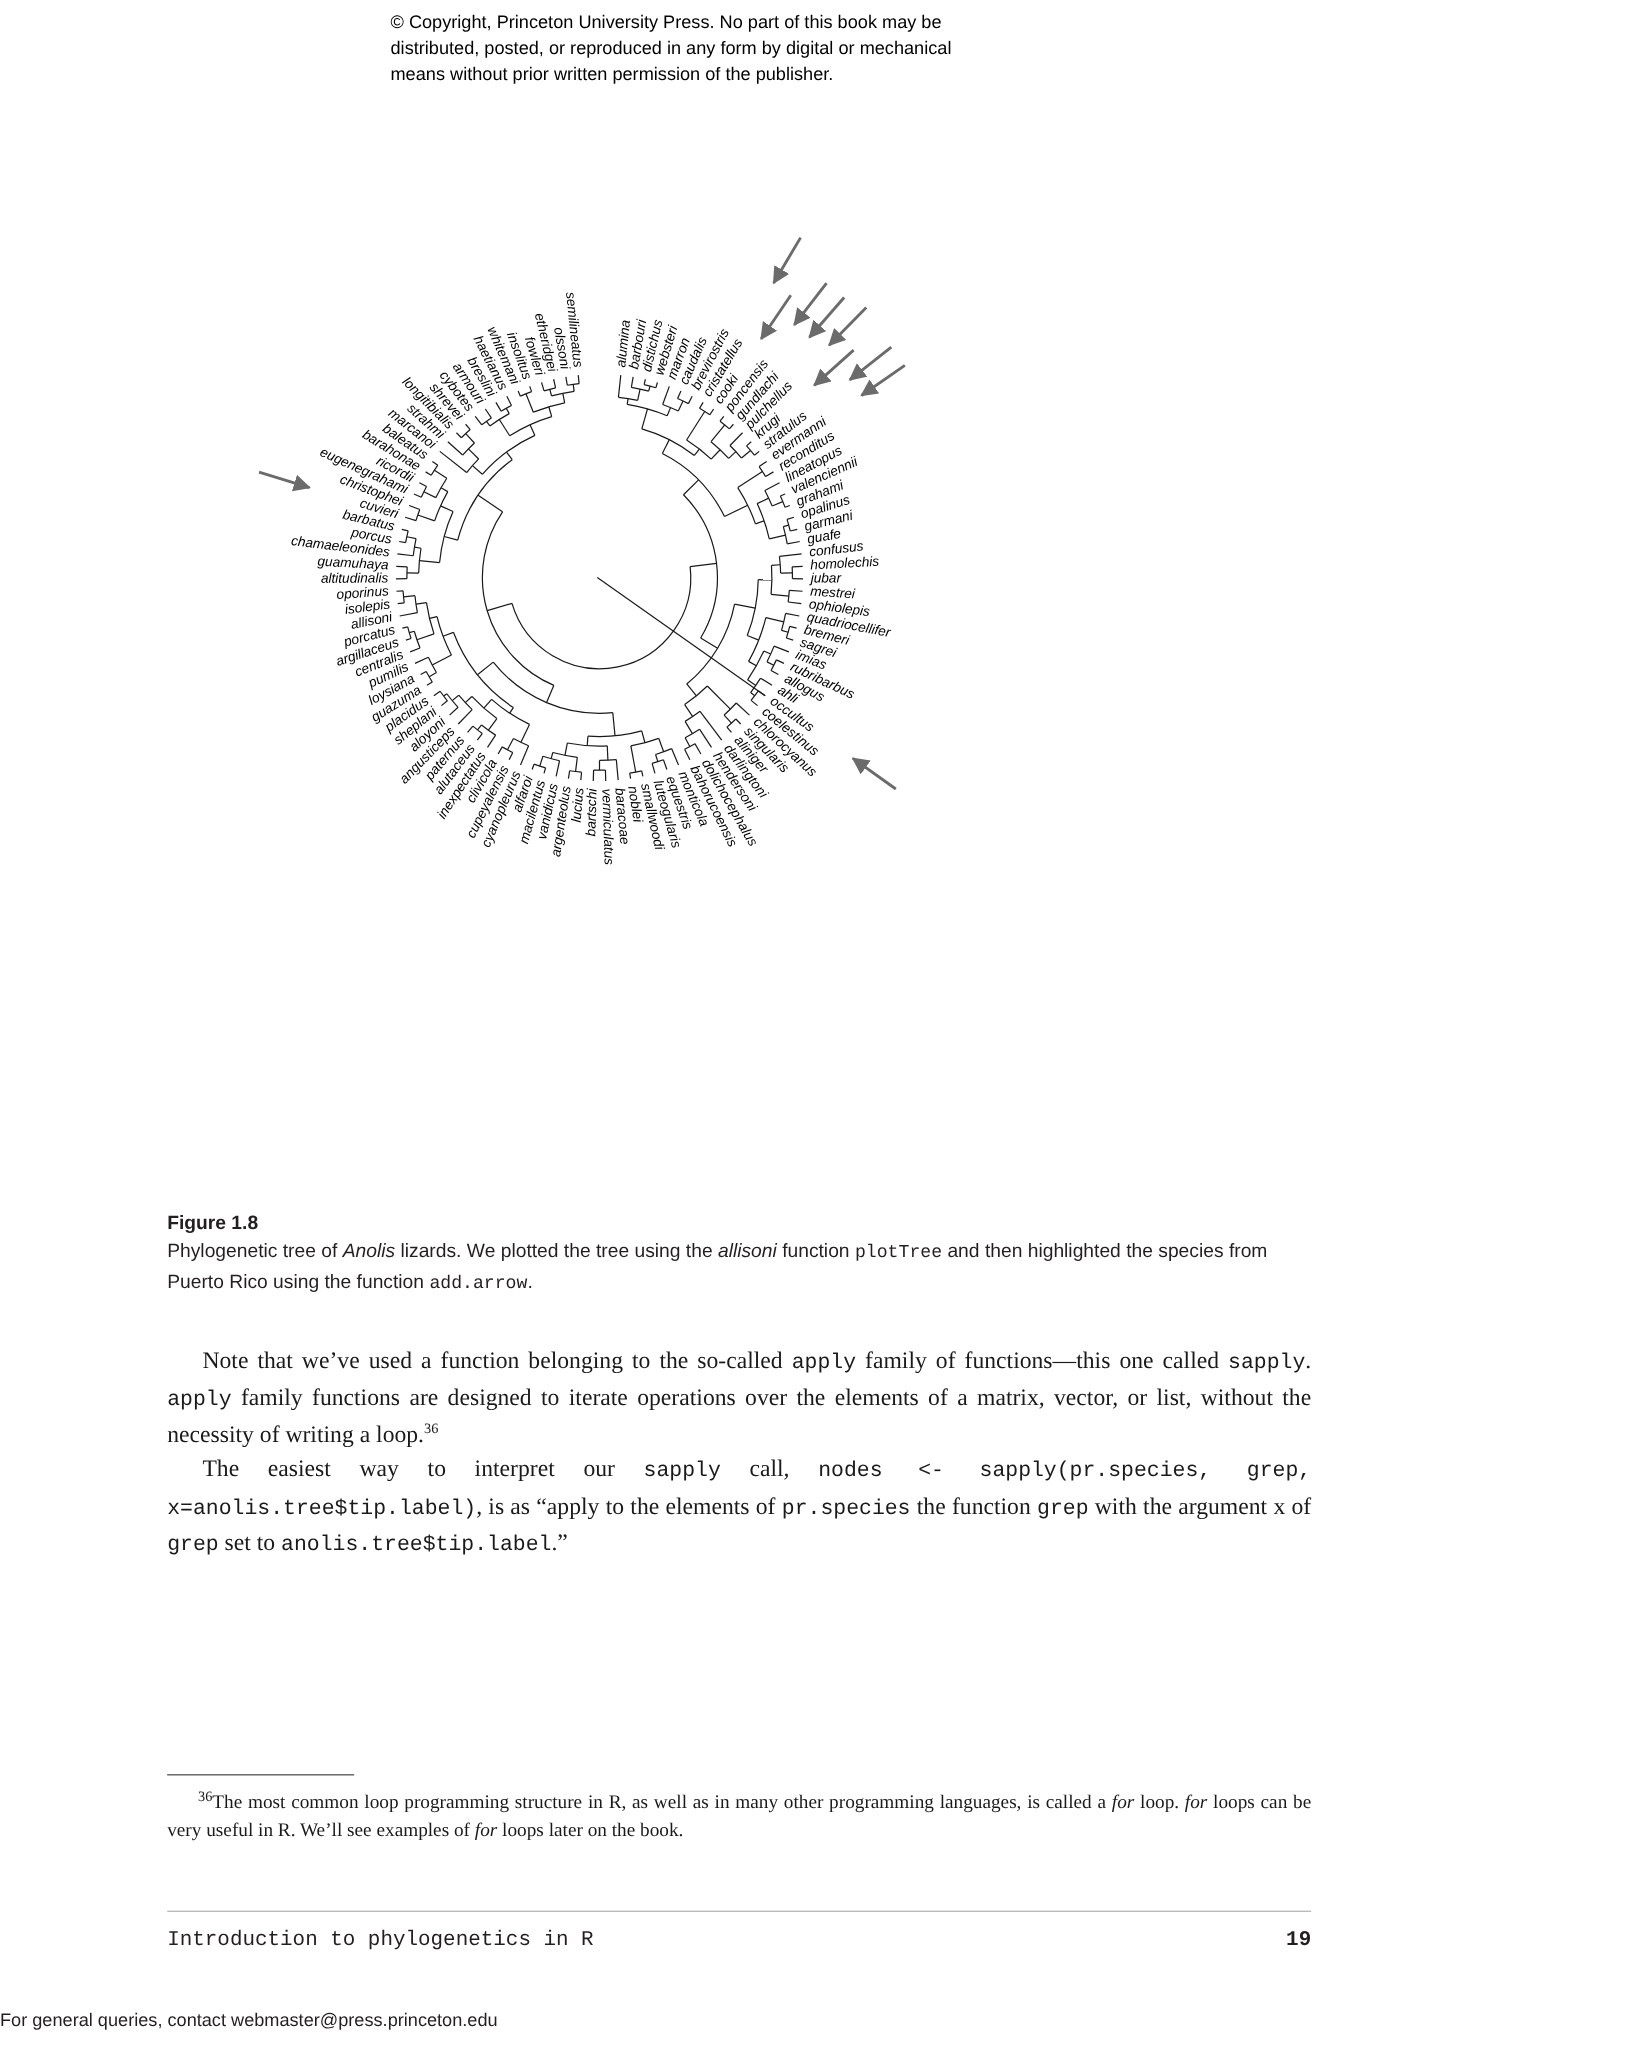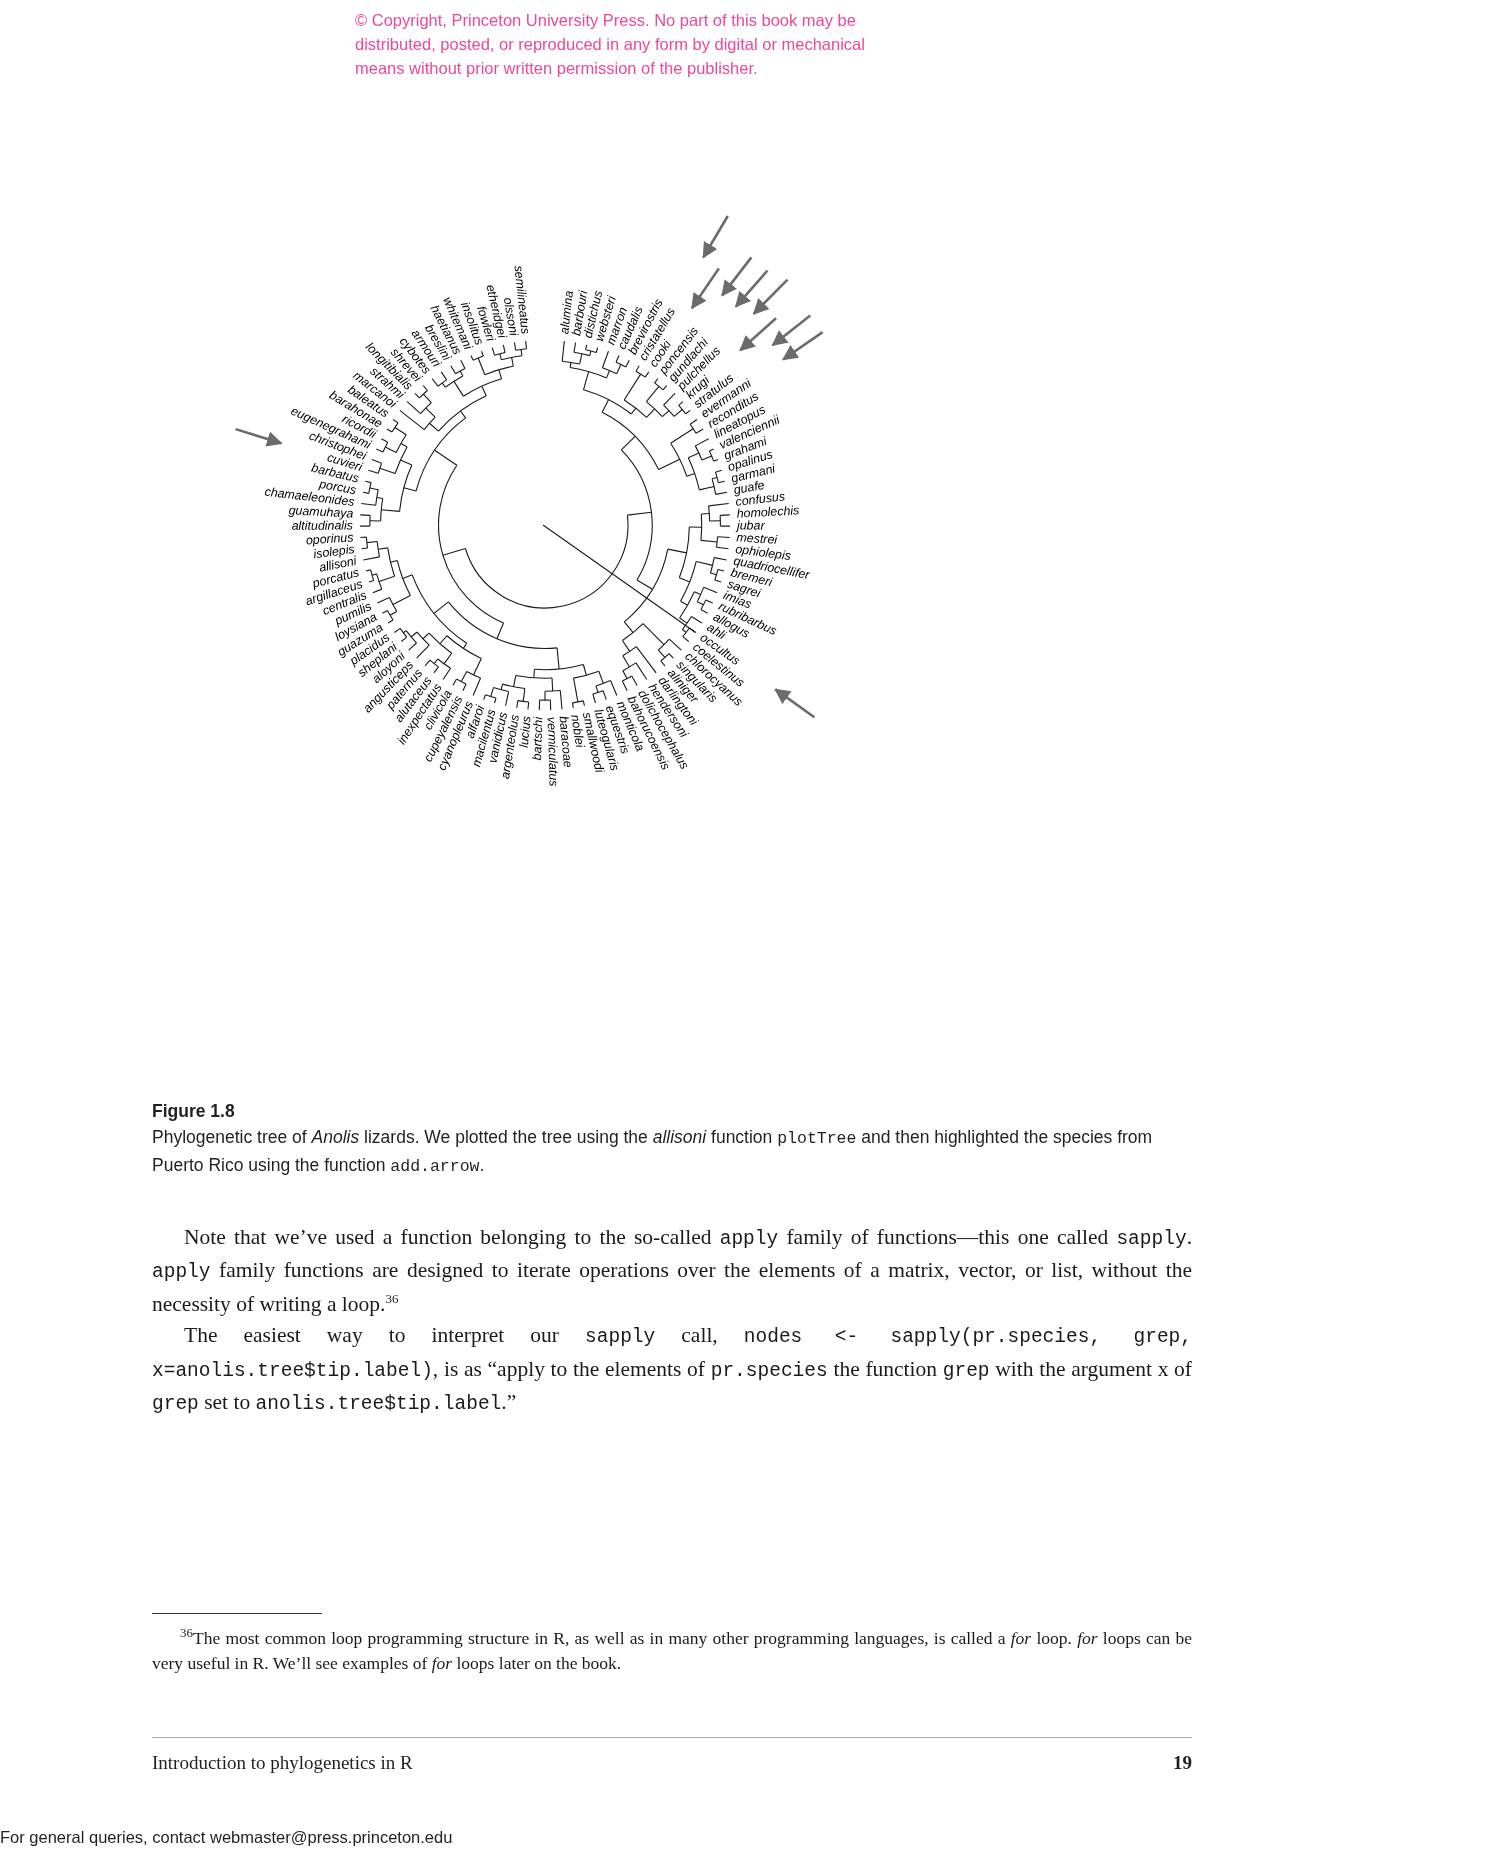--- a/index.html
+++ b/index.html
@@ -3,21 +3,21 @@
 <meta charset="utf-8">
 <style>
   html,body{margin:0;padding:0;background:#ffffff;}
   body{width:1500px;height:1875px;position:relative;
        font-family:"Liberation Serif",serif;color:#000;}
   .page{position:absolute;inset:0;}
 
   
   .copyright{position:absolute;left:355px;top:8px;width:560px;
      font-family:"Liberation Sans",sans-serif;font-size:16.5px;line-height:24px;
-     color:#ec4899;text-align:left;}
+     color:#000000;text-align:left;}
 
   
   .figure{position:absolute;left:150px;top:95px;width:1050px;height:820px;}
   svg.tree{position:absolute;left:0;top:0;width:1050px;height:820px;overflow:visible;}
 
   
   .caption{position:absolute;left:152px;top:1098px;width:1040px;
      font-family:"Liberation Sans",sans-serif;font-size:17.5px;line-height:26px;color:#231f20;}
   .caption .cap-title{font-weight:bold;display:block;}
   .mono{font-family:"Liberation Mono",monospace;font-size:16.5px;}
@@ -32,21 +32,21 @@
 
   
   .fnrule{position:absolute;left:152px;top:1613px;width:170px;height:1px;background:#333;}
   .footnote{position:absolute;left:152px;top:1626px;width:1040px;
      font-size:17.5px;line-height:25px;text-align:justify;color:#1a1a1a;}
   .footnote p{margin:0;text-indent:28px;}
 
   
   .footrule{position:absolute;left:152px;top:1737px;width:1040px;height:1px;background:#aaa;}
   .runfoot{position:absolute;left:152px;top:1752px;width:1040px;
-     font-family:Liberation Serif, serif;font-size:19px;color:#231f20;
+     font-family:Liberation Mono, monospace;font-size:19px;color:#231f20;
      display:flex;justify-content:space-between;align-items:flex-end;}
   .runfoot .pageno{font-weight:bold;font-size:19px;}
 
   .queries{position:absolute;left:0;top:1828px;width:1500px;
      font-family:"Liberation Sans",sans-serif;font-size:16.5px;color:#231f20;}
 
   text.tip{font-family:"Liberation Sans",sans-serif;font-size:12.4px;fill:#000;font-style:italic;}
 </style>
 </head>
 <body>

